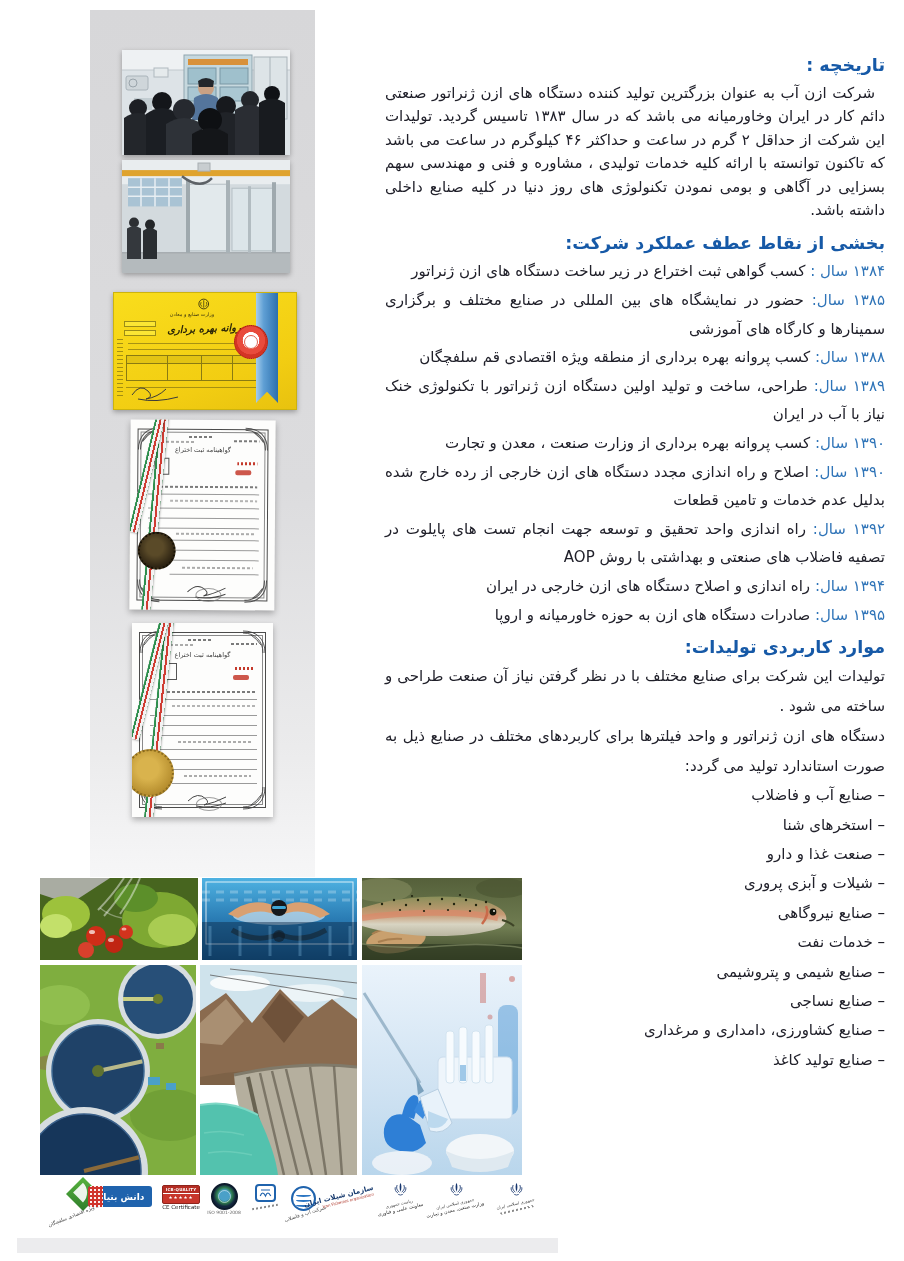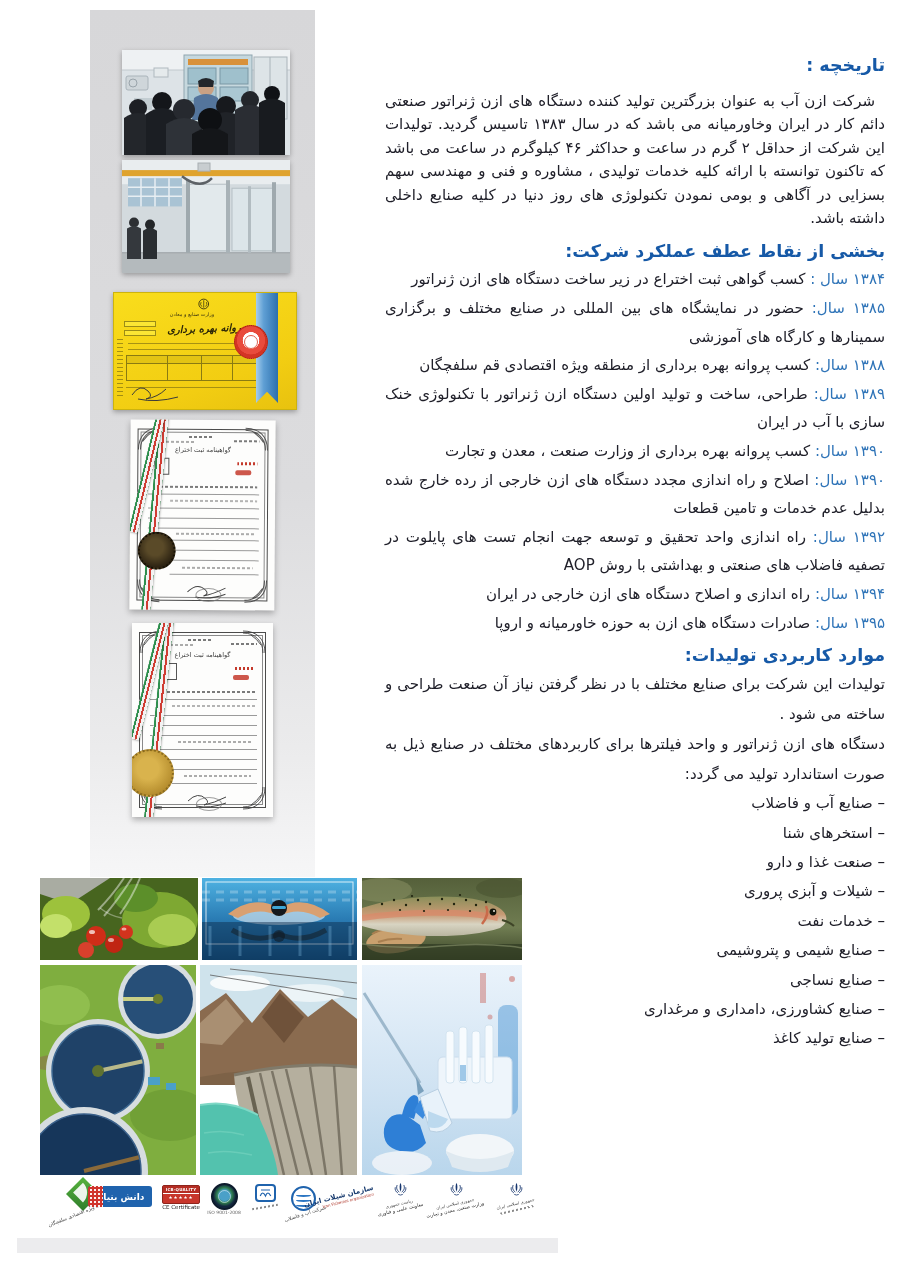--- a/index.html
+++ b/index.html
@@ -149,21 +149,21 @@
 
   
   .band { position:absolute; left:17px; top:1238px; width:541px; height:15px; background:#ececee; }
 
   
   .textcol {
     position:absolute; top:54px; right:19px; width:500px;
     direction:rtl; color:#20202a; text-align:justify;
   }
   .hblue { font-size:17.5px; font-weight:bold; color:#1659a7; line-height:22px; }
-  .h1 { margin-bottom:14px; }
+  .h1 { margin-bottom:6px; }
   .para-history { font-size:15px; line-height:23.4px; }
   .para-history .indent { display:inline-block; width:10px; }
   .h2 { margin-top:10px; margin-bottom:3px; }
   .ms { font-size:15px; line-height:28.6px; }
   .ms .yr { color:#2f74b8; }
   .h3 { margin-top:7px; margin-bottom:3px; }
   .app-para { font-size:15px; line-height:30px; }
   .bullets { list-style:none; font-size:15px; line-height:29.4px; text-align:right; }
 </style>
 </head>
@@ -617,36 +617,37 @@
   <div class="textcol">
 
     <div class="hblue h1">تاریخچه :</div>
     <div class="para-history"><span class="indent"></span><span>شرکت ازن آب به عنوان بزرگترین تولید کننده دستگاه های ازن ژنراتور صنعتی دائم کار در ایران وخاورمیانه می باشد که در سال ۱۳۸۳ تاسیس گردید. تولیدات این شرکت از حداقل ۲ گرم در ساعت و حداکثر ۴۶ کیلوگرم در ساعت می باشد که تاکنون توانسته با ارائه کلیه خدمات تولیدی ، مشاوره و فنی و مهندسی سهم بسزایی در آگاهی و بومی نمودن تکنولوژی های روز دنیا در کلیه صنایع داخلی داشته باشد.</span></div>
 
     <div class="hblue h2">بخشی از نقاط عطف عملکرد شرکت:</div>
 
     <div class="ms"><span class="yr">۱۳۸۴ سال :</span> <span>کسب گواهی ثبت اختراع در زیر ساخت دستگاه های ازن ژنراتور</span></div>
     <div class="ms"><span class="yr">۱۳۸۵ سال:</span> <span>حضور در نمایشگاه های بین المللی در صنایع مختلف و برگزاری سمینارها و کارگاه های آموزشی</span></div>
     <div class="ms"><span class="yr">۱۳۸۸ سال:</span> <span>کسب پروانه بهره برداری از منطقه ویژه اقتصادی قم سلفچگان</span></div>
-    <div class="ms"><span class="yr">۱۳۸۹ سال:</span> <span>طراحی، ساخت و تولید اولین دستگاه ازن ژنراتور با تکنولوژی خنک سازی با آب در ایران</span></div>
+    <div class="ms"><span class="yr">۱۳۸۹ سال:</span> <span>طراحی، ساخت و تولید اولین دستگاه ازن ژنراتور با تکنولوژی خنک نیاز با آب در ایران</span></div>
     <div class="ms"><span class="yr">۱۳۹۰ سال:</span> <span>کسب پروانه بهره برداری از وزارت صنعت ، معدن و تجارت</span></div>
     <div class="ms"><span class="yr">۱۳۹۰ سال:</span> <span>اصلاح و راه اندازی مجدد دستگاه های ازن خارجی از رده خارج شده بدلیل عدم خدمات و تامین قطعات</span></div>
     <div class="ms"><span class="yr">۱۳۹۲ سال:</span> <span>راه اندازی واحد تحقیق و توسعه جهت انجام تست های پایلوت در تصفیه فاضلاب های صنعتی و بهداشتی با روش AOP</span></div>
     <div class="ms"><span class="yr">۱۳۹۴ سال:</span> <span>راه اندازی و اصلاح دستگاه های ازن خارجی در ایران</span></div>
     <div class="ms"><span class="yr">۱۳۹۵ سال:</span> <span>صادرات دستگاه های ازن به حوزه خاورمیانه و اروپا</span></div>
 
     <div class="hblue h3">موارد کاربردی تولیدات:</div>
     <div class="app-para">تولیدات این شرکت برای صنایع مختلف با در نظر گرفتن نیاز آن صنعت طراحی و ساخته می شود .</div>
     <div class="app-para">دستگاه های ازن ژنراتور و واحد فیلترها برای کاربردهای مختلف در صنایع ذیل به صورت استاندارد تولید می گردد:</div>
 
     <ul class="bullets">
       <li>– صنایع آب و فاضلاب</li>
       <li>– استخرهای شنا</li>
       <li>– صنعت غذا و دارو</li>
       <li>– شیلات و آبزی پروری</li>
+      <li>– صنایع نیروگاهی</li>
       <li>– خدمات نفت</li>
       <li>– صنایع شیمی و پتروشیمی</li>
       <li>– صنایع نساجی</li>
       <li>– صنایع کشاورزی، دامداری و مرغداری</li>
       <li>– صنایع تولید کاغذ</li>
     </ul>
 
   </div>
 
 </div>

